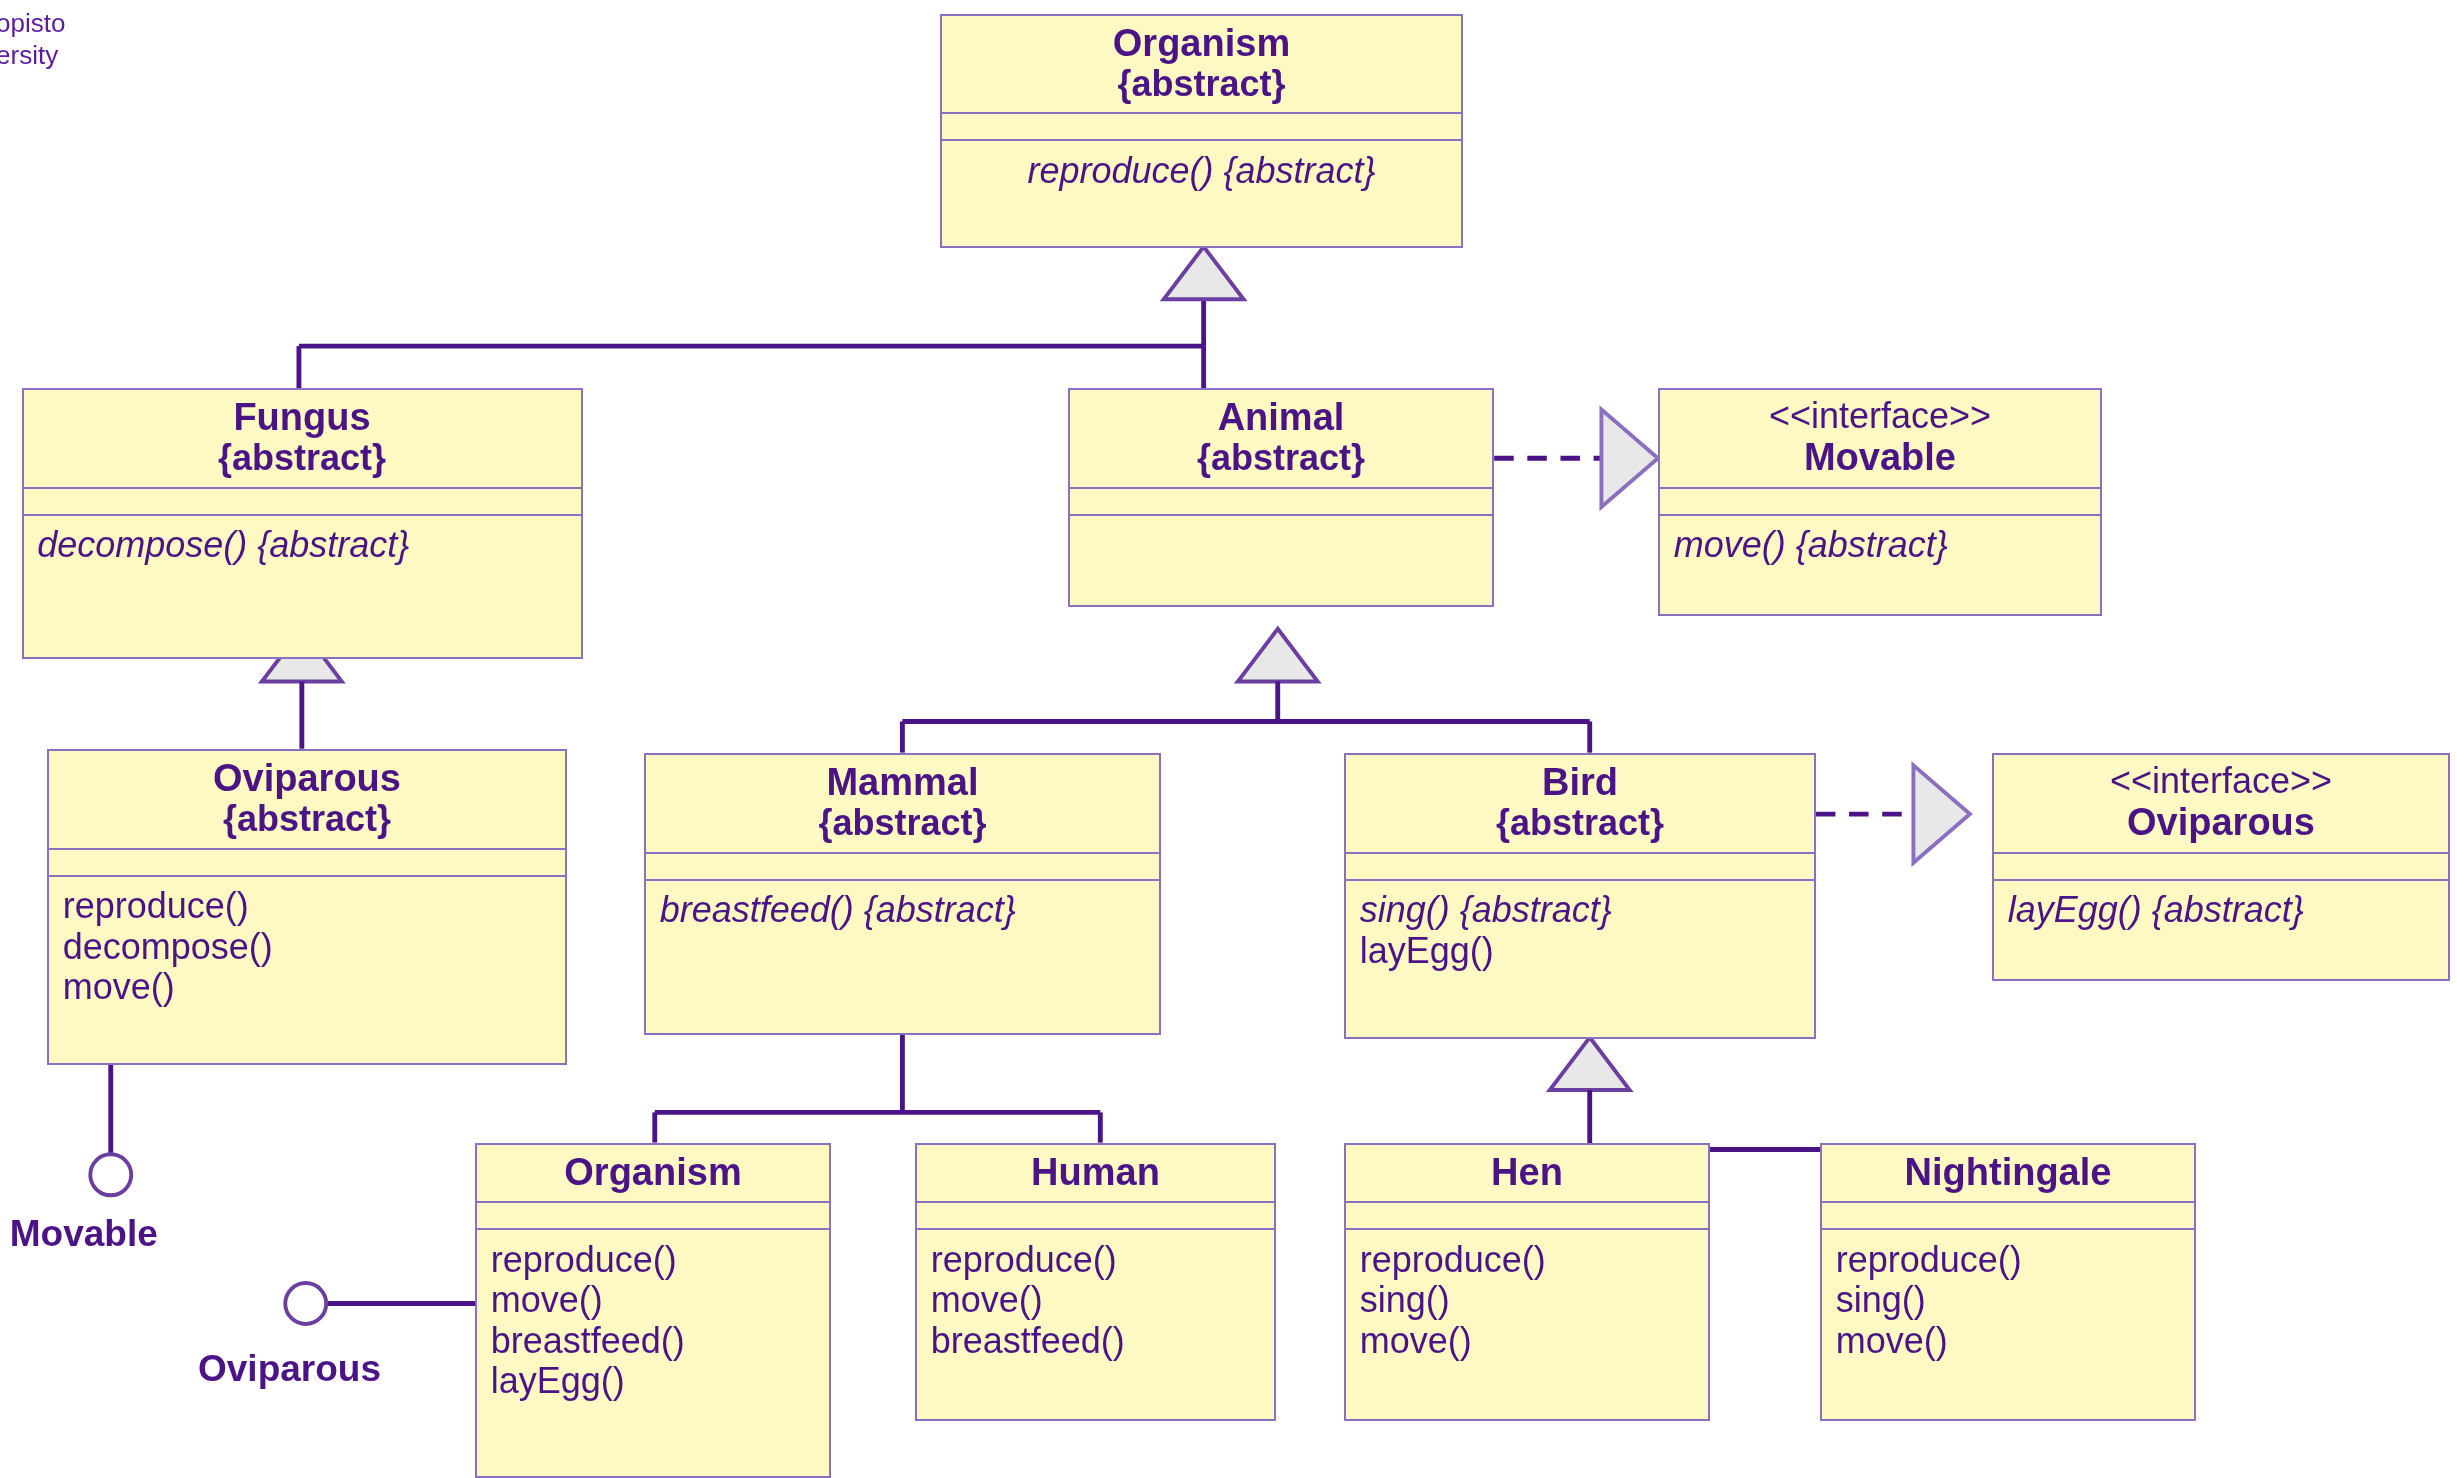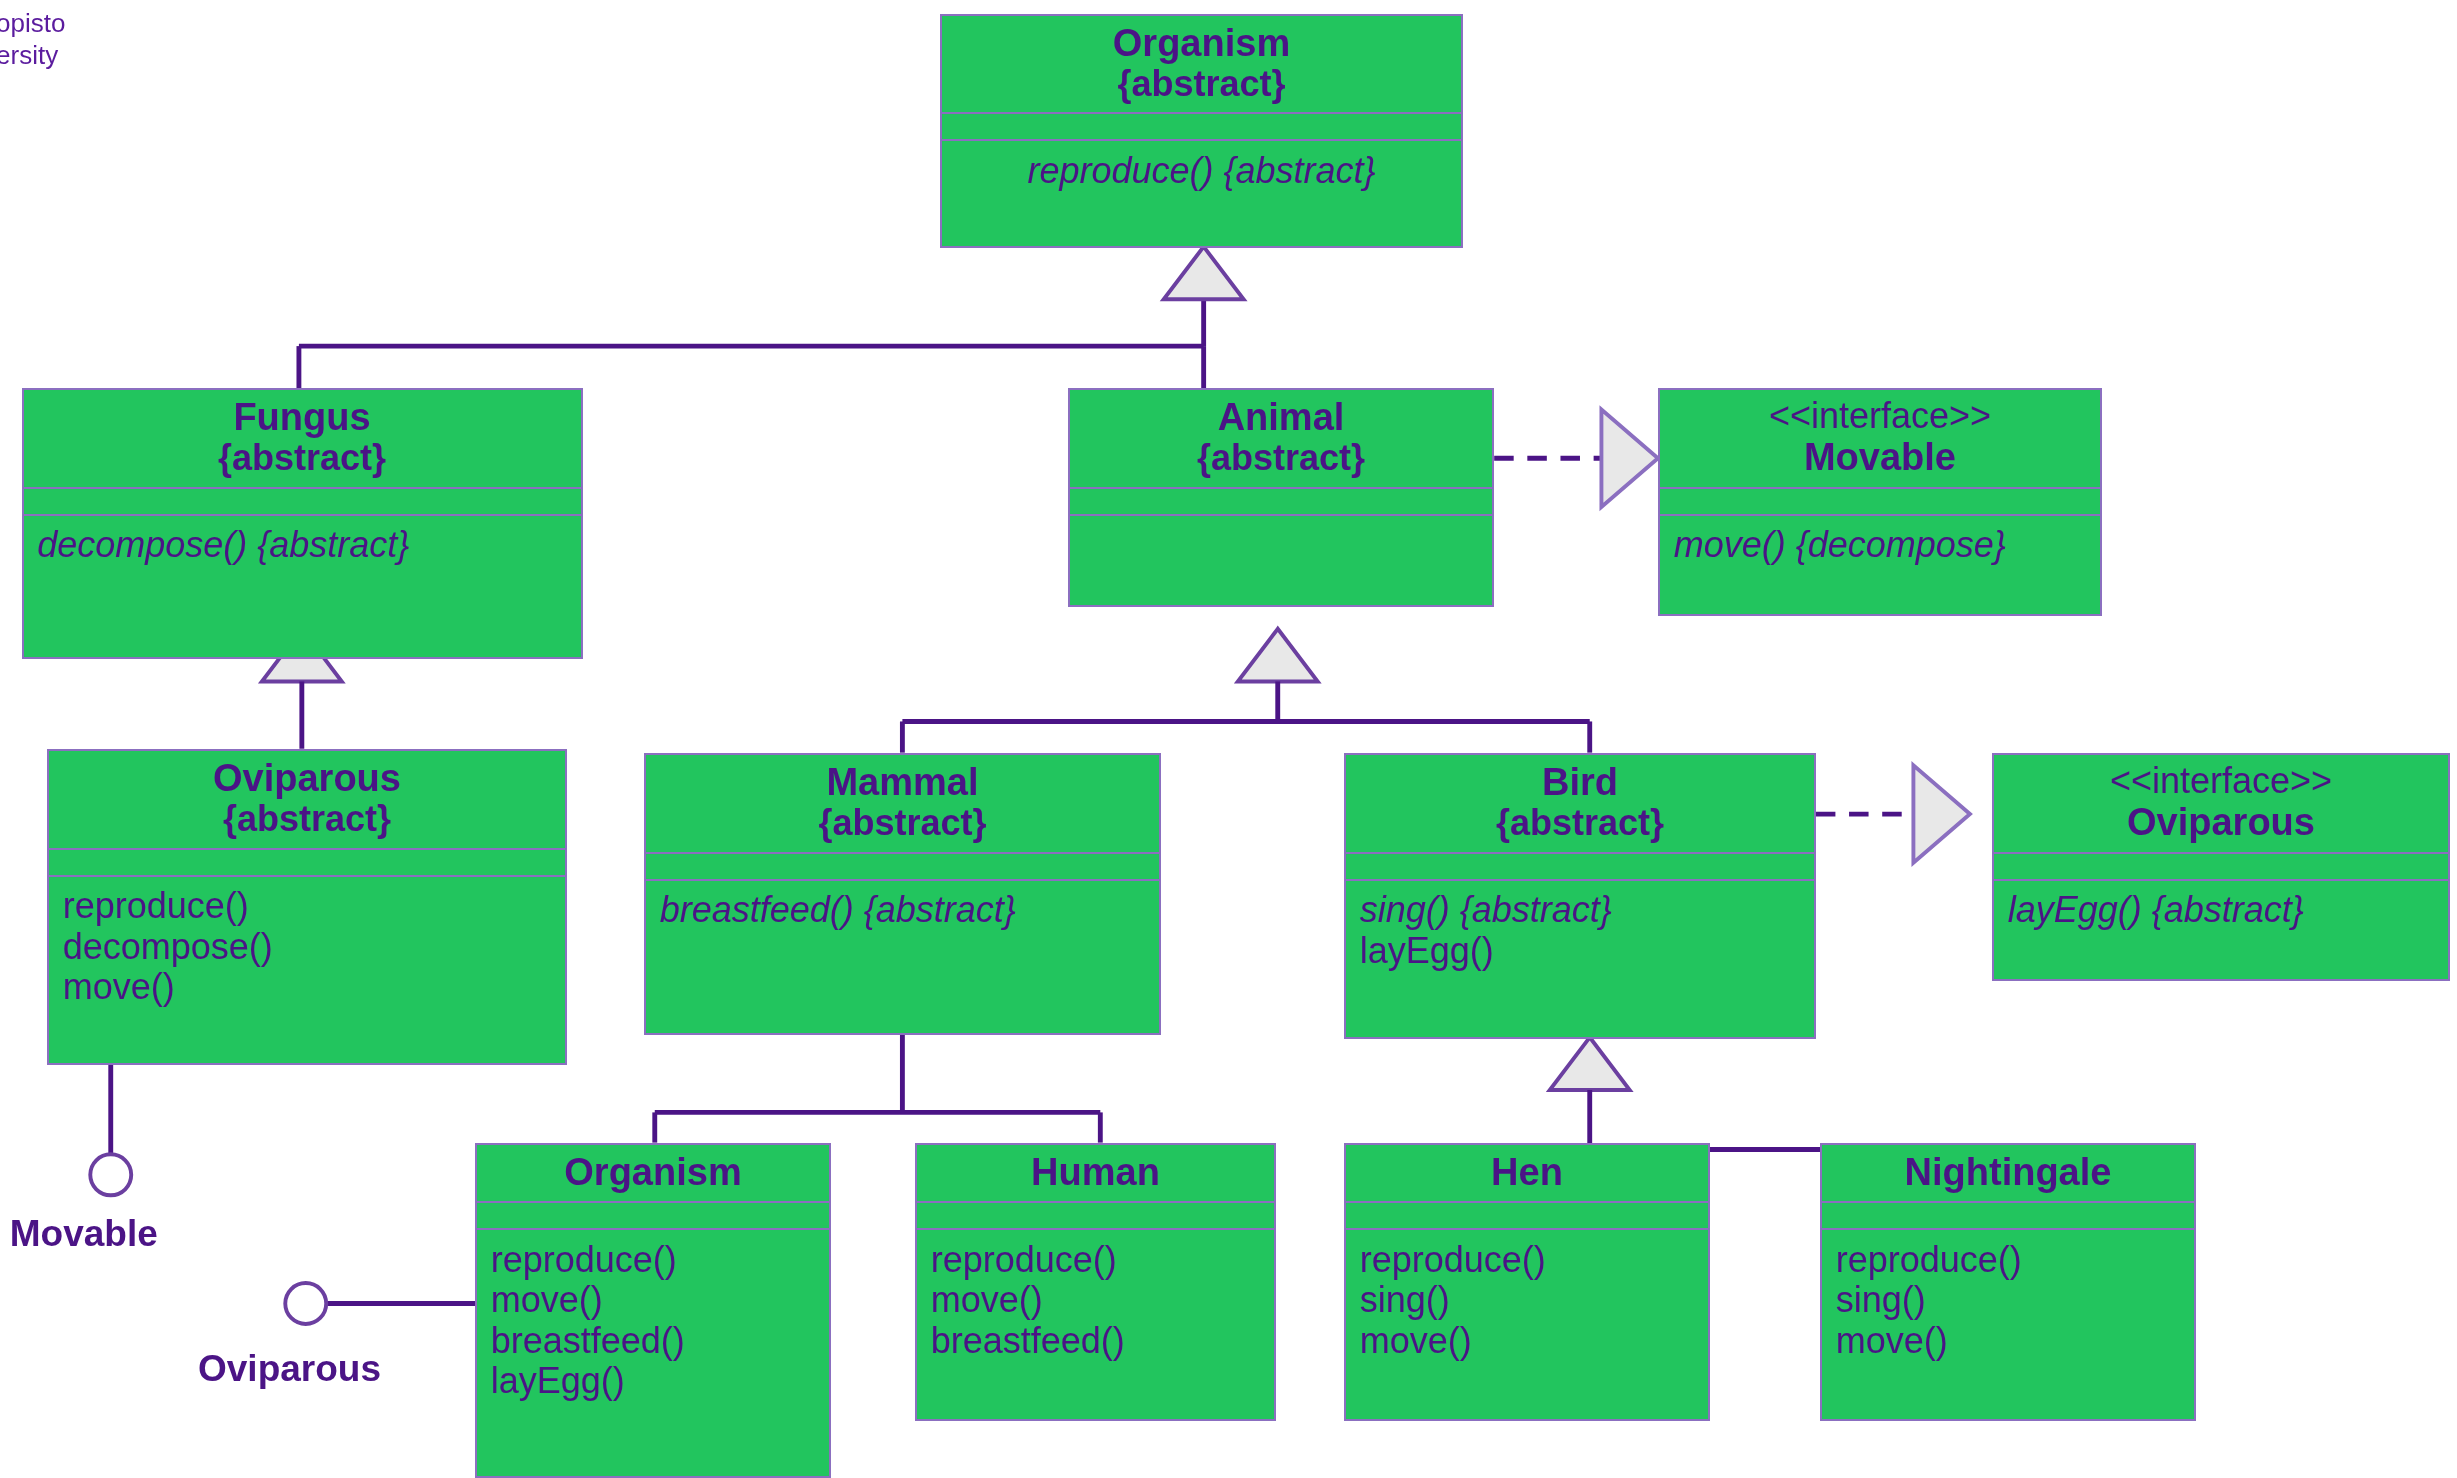--- a/index.html
+++ b/index.html
@@ -8,21 +8,21 @@
     font-family:"Liberation Sans","DejaVu Sans",sans-serif;
     position:relative;overflow:hidden;
   }
   #canvas{position:absolute;left:0;top:0;width:2458px;height:1478px;}
 
   svg.wires{position:absolute;left:0;top:0;width:2458px;height:1478px;pointer-events:none;}
 
   .umlbox{
     position:absolute;
     border:2.9px solid #8B6FC0;
-    background:#22c55e;
+    background:#fef9c3;
     box-sizing:border-box;
     z-index:5;
   }
   .namecmp{
     text-align:center;
     color:#4B1486;
     padding:5.9px 7.8px 7.8px 7.8px;
     line-height:1.12;
   }
   .cname{font-weight:bold;font-size:38px;letter-spacing:0px;display:block;}
@@ -139,21 +139,21 @@
 
   <div class="umlbox" style="left:1658px;top:388px;width:444px;height:228px;">
     <div class="namecmp">
       <span class="stereo">&lt;&lt;interface&gt;&gt;</span>
       <span class="cname">Movable</span>
     </div>
     <div class="sep"></div>
     <div class="attrcmp"></div>
     <div class="sep"></div>
     <div class="opcmp">
-      <span class="op abs">move() {decompose}</span>
+      <span class="op abs">move() {abstract}</span>
     </div>
   </div>
 
   <div class="umlbox" style="left:47px;top:749px;width:520px;height:316px;">
     <div class="namecmp">
       <span class="cname">Oviparous</span>
       <span class="cabs">{abstract}</span>
     </div>
     <div class="sep"></div>
     <div class="attrcmp"></div>

